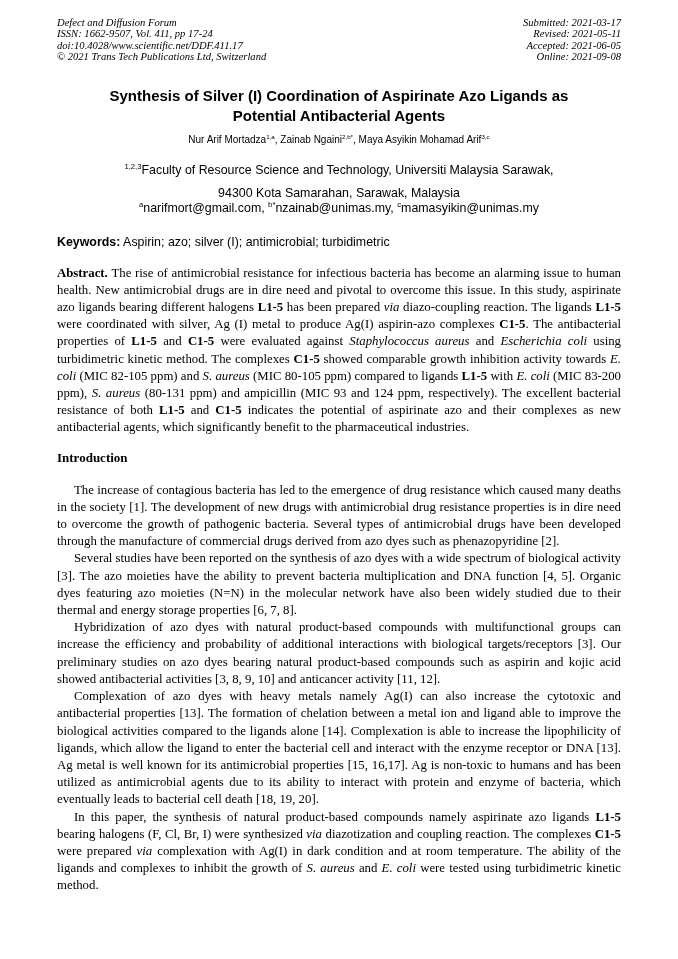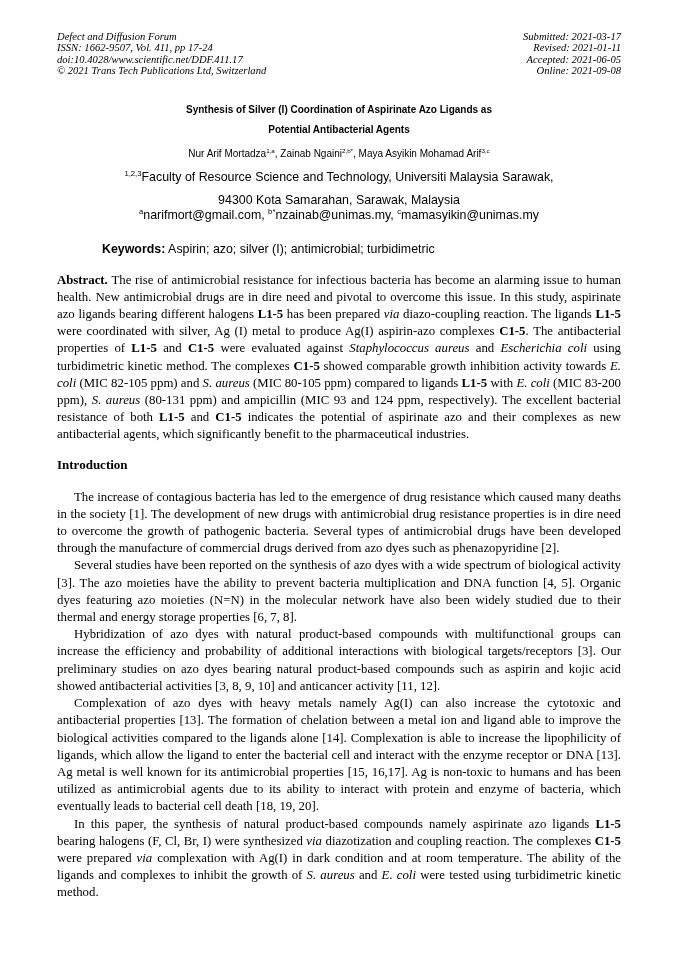--- a/index.html
+++ b/index.html
@@ -7,63 +7,62 @@
     width: 678px; height: 959px;
     font-family: "Liberation Serif", serif;
     color: #000000;
     overflow: hidden;
   }
   .page {
     position: relative;
     width: 678px; height: 959px;
     background: #ffffff;
     box-sizing: border-box;
-    padding: 31px 57px 0 57px;
+    padding: 17px 57px 0 57px;
   }
   
   .header {
     display: flex;
     justify-content: space-between;
     font-style: italic;
     font-size: 10.6px;
     line-height: 11.4px;
   }
   .header-right { text-align: right; margin-left: 6px; }
   
   .title {
     margin: 23px 0 0 0;
     font-family: "Liberation Sans", sans-serif;
     font-weight: bold;
-    font-size: 10px;
+    font-size: 15px;
     line-height: 20.5px;
     text-align: center;
   }
   .authors {
     margin-top: 3px;
     font-family: "Liberation Sans", sans-serif;
     font-size: 10px;
     line-height: 19px;
     text-align: center;
   }
   .affil {
     font-family: "Liberation Sans", sans-serif;
     font-size: 12.4px;
     line-height: 15px;
     text-align: center;
   }
-  .affil-1 { margin-top: 7px; }
+  .affil-1 { margin-top: 14px; }
   .affil-2 { margin-top: 8px; }
   .emails  { margin-top: 0; }
   .keywords {
     margin-top: 19px;
     font-family: "Liberation Sans", sans-serif;
     font-size: 12.4px;
     line-height: 15px;
     text-align: left;
-    margin-left: 45px;
   }
   
   .para {
     margin: 0;
     font-size: 12.8px;
     line-height: 17.2px;
     text-align: justify;
   }
   .abstract { margin-top: 15px; }
   .indent { text-indent: 17px; }
@@ -85,21 +84,21 @@
 
   <div class="header">
     <div class="header-left">
       <div>Defect and Diffusion Forum</div>
       <div>ISSN: 1662-9507, Vol. 411, pp 17-24</div>
       <div>doi:10.4028/www.scientific.net/DDF.411.17</div>
       <div>© 2021 Trans Tech Publications Ltd, Switzerland</div>
     </div>
     <div class="header-right">
       <div>Submitted: 2021-03-17</div>
-      <div>Revised: 2021-01-11</div>
+      <div>Revised: 2021-05-11</div>
       <div>Accepted: 2021-06-05</div>
       <div>Online: 2021-09-08</div>
     </div>
   </div>
 
   <h1 class="title">
     <div>Synthesis of Silver (I) Coordination of Aspirinate Azo Ligands as</div>
     <div>Potential Antibacterial Agents</div>
   </h1>
 

